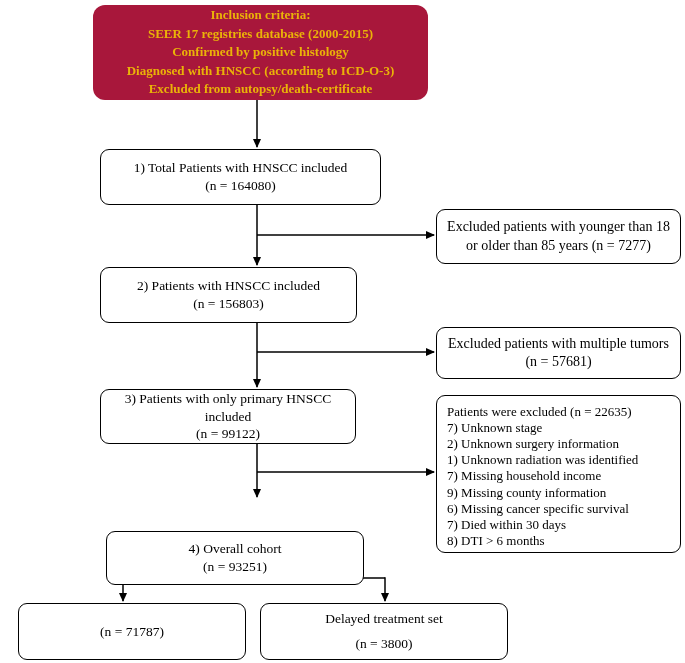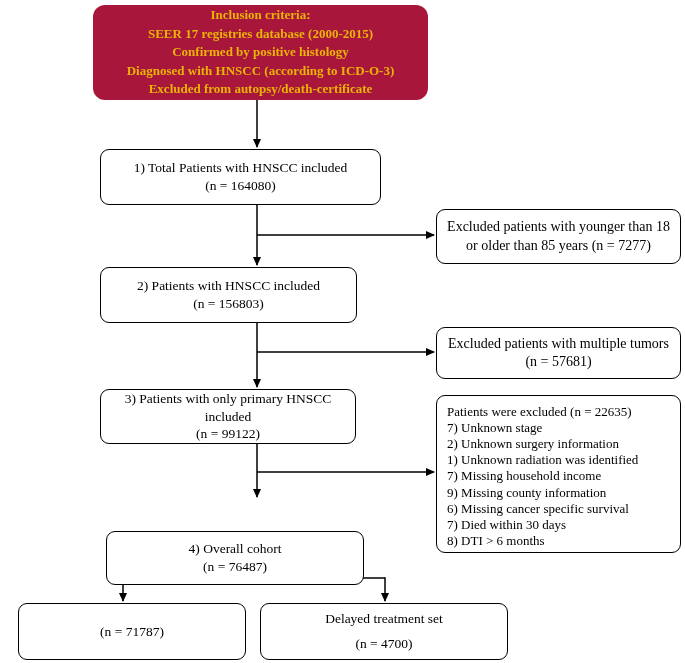--- a/index.html
+++ b/index.html
@@ -142,25 +142,25 @@
     <div>1) Unknown radiation was identified</div>
     <div>7) Missing household income</div>
     <div>9) Missing county information</div>
     <div>6) Missing cancer specific survival</div>
     <div>7) Died within 30 days</div>
     <div>8) DTI &gt; 6 months</div>
   </div>
 
   <div id="step4-box" class="box">
     <div>4) Overall cohort</div>
-    <div>(n = 76487)</div>
+    <div>(n = 93251)</div>
   </div>
 
   <div id="timely-box" class="box">
     <div>(n = 71787)</div>
   </div>
 
   <div id="delayed-box" class="box">
     <div>Delayed treatment set</div>
-    <div>(n = 4700)</div>
+    <div>(n = 3800)</div>
   </div>
 
 </div>
 
 </body></html>

